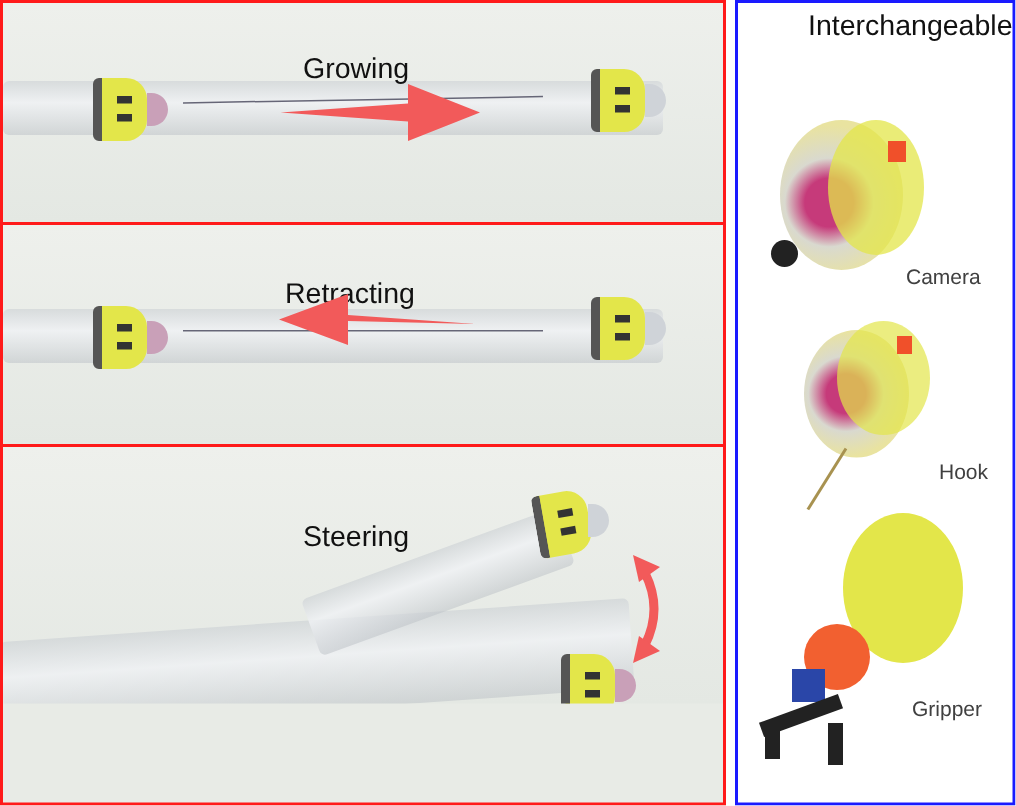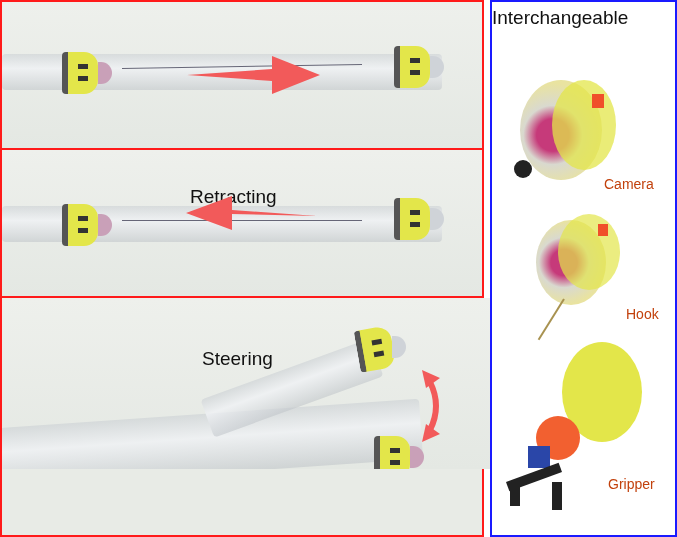--- a/index.html
+++ b/index.html
@@ -1,46 +1,47 @@
 <!DOCTYPE html>
 <html><head>
 <meta charset="utf-8">
 <style>
   html,body{margin:0;padding:0;background:#fff;}
   body{width:677px;height:537px;position:relative;overflow:hidden;font-family:"Liberation Sans",sans-serif;}
   .left{position:absolute;left:0;top:0;width:480px;height:533px;border:2px solid #ff1a1a;background:#e8ebe6;}
   .panel{position:absolute;left:0;width:480px;background:linear-gradient(180deg,#eef0ec 0%,#e4e8e3 100%);overflow:hidden;}
   .p1{top:0;height:146px;border-bottom:2px solid #ff1a1a;}
   .p2{top:148px;height:146px;border-bottom:2px solid #ff1a1a;}
-  .p3{top:296px;height:171px;padding-left:40px;}
+  .p3{top:296px;height:171px;}
   .label{position:absolute;font-size:19px;color:#111;}
   .tube{position:absolute;height:36px;background:linear-gradient(180deg,rgba(200,205,210,.55),rgba(240,242,245,.8) 40%,rgba(190,195,200,.55));border-radius:4px;}
   .cap{position:absolute;width:30px;height:42px;background:#e3e64a;border-radius:4px 14px 14px 4px;border-left:6px solid #555;}
   .cap::before,.cap::after{content:"";position:absolute;left:10px;width:10px;height:5px;background:#333;}
   .cap::before{top:12px}.cap::after{top:24px}
   .dome{position:absolute;width:14px;height:22px;background:#c9a0b8;border-radius:0 12px 12px 0;}
   .wire{position:absolute;height:0;border-top:1px solid #667;}
   .arrow{position:absolute;}
   .right{position:absolute;left:490px;top:0;width:183px;height:533px;border:2px solid #1a1aff;background:#fff;}
-  .rtitle{position:absolute;left:0;width:183px;text-align:left;font-size:19px;color:#111;line-height:22px;}
-  .rlabel{position:absolute;font-size:14px;color:#c2410c;}
+  .rtitle{position:absolute;left:0;width:183px;text-align:right;font-size:19px;color:#111;line-height:22px;}
+  .rlabel{position:absolute;font-size:14px;color:#404040;}
   .ball{position:absolute;border-radius:50%;}
 </style>
 </head>
 <body>
 
 <div class="left">
 
   <div class="panel p1">
     <div class="tube" style="left:0;top:52px;width:440px;"></div>
     <div class="wire" style="left:120px;top:64px;width:240px;transform:rotate(-1deg);"></div>
     <div class="cap" style="left:60px;top:50px;"></div>
     <div class="dome" style="left:96px;top:60px;"></div>
     <div class="cap" style="left:392px;top:44px;"></div>
     <div class="dome" style="left:428px;top:54px;background:#cfd3d8;"></div>
+    <span class="label" style="left:200px;top:34px;">Growing</span>
     <svg class="arrow" style="left:185px;top:54px;" width="135" height="38" viewBox="0 0 135 38">
       <polygon points="0,19 85,13 85,0 133,19 85,38 85,25" fill="#f25a5a"></polygon>
     </svg>
   </div>
 
   <div class="panel p2">
     <div class="tube" style="left:0;top:56px;width:440px;"></div>
     <div class="wire" style="left:120px;top:70px;width:240px;"></div>
     <div class="cap" style="left:60px;top:54px;"></div>
     <div class="dome" style="left:96px;top:64px;"></div>
@@ -88,14 +89,14 @@
   <div class="rlabel" style="left:134px;top:304px;text-align:center;">Hook</div>
 
   <div>
     <div class="ball" style="left:70px;top:340px;width:80px;height:100px;background:#e3e64a;"></div>
     <div class="ball" style="left:44px;top:414px;width:44px;height:44px;background:#f26030;"></div>
     <div style="position:absolute;left:36px;top:444px;width:22px;height:22px;background:#2a46a8;"></div>
     <div style="position:absolute;left:14px;top:470px;width:56px;height:10px;background:#222;transform:rotate(-20deg);"></div>
     <div style="position:absolute;left:18px;top:480px;width:10px;height:24px;background:#222;"></div>
     <div style="position:absolute;left:60px;top:480px;width:10px;height:28px;background:#222;"></div>
   </div>
-  <div class="rlabel" style="left:116px;top:474px;">Gripper</div>
+  <div class="rlabel" style="left:116px;top:462px;">Gripper</div>
 </div>
 
 </body></html>

